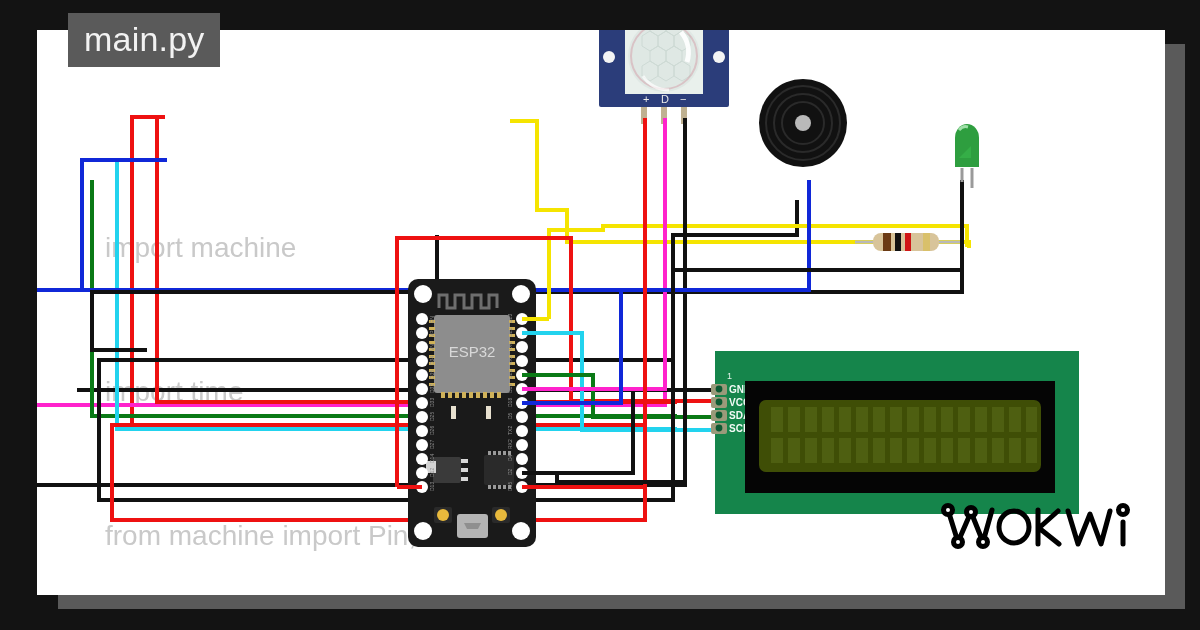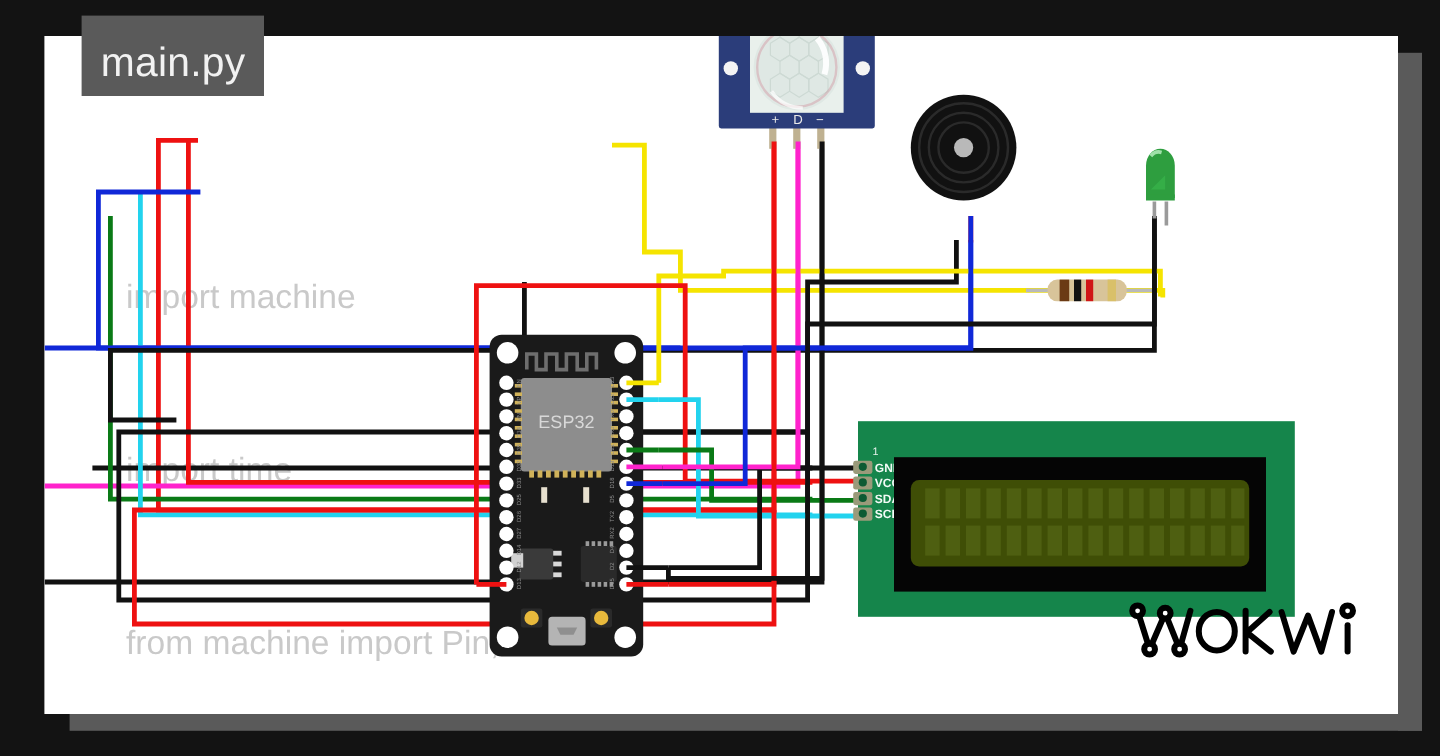--- a/index.html
+++ b/index.html
@@ -18,21 +18,21 @@
   }
   .panel{
     position:absolute;left:37px;top:30px;width:1128px;height:565px;
     background:#ffffff;overflow:hidden;
   }
 
   
   .tab{
     position:absolute;left:68px;top:13px;
     background:#5a5a5a;color:#f2f2f2;
-    padding:19px 16px 8px 16px;
+    padding:6px 16px 8px 16px;
     font-size:34px;line-height:40px;
     letter-spacing:.2px;
     z-index:40;
     white-space:nowrap;
   }
 
   
   .code{
     position:absolute;left:68px;top:98px;width:640px;
     color:#c9c9c9;

